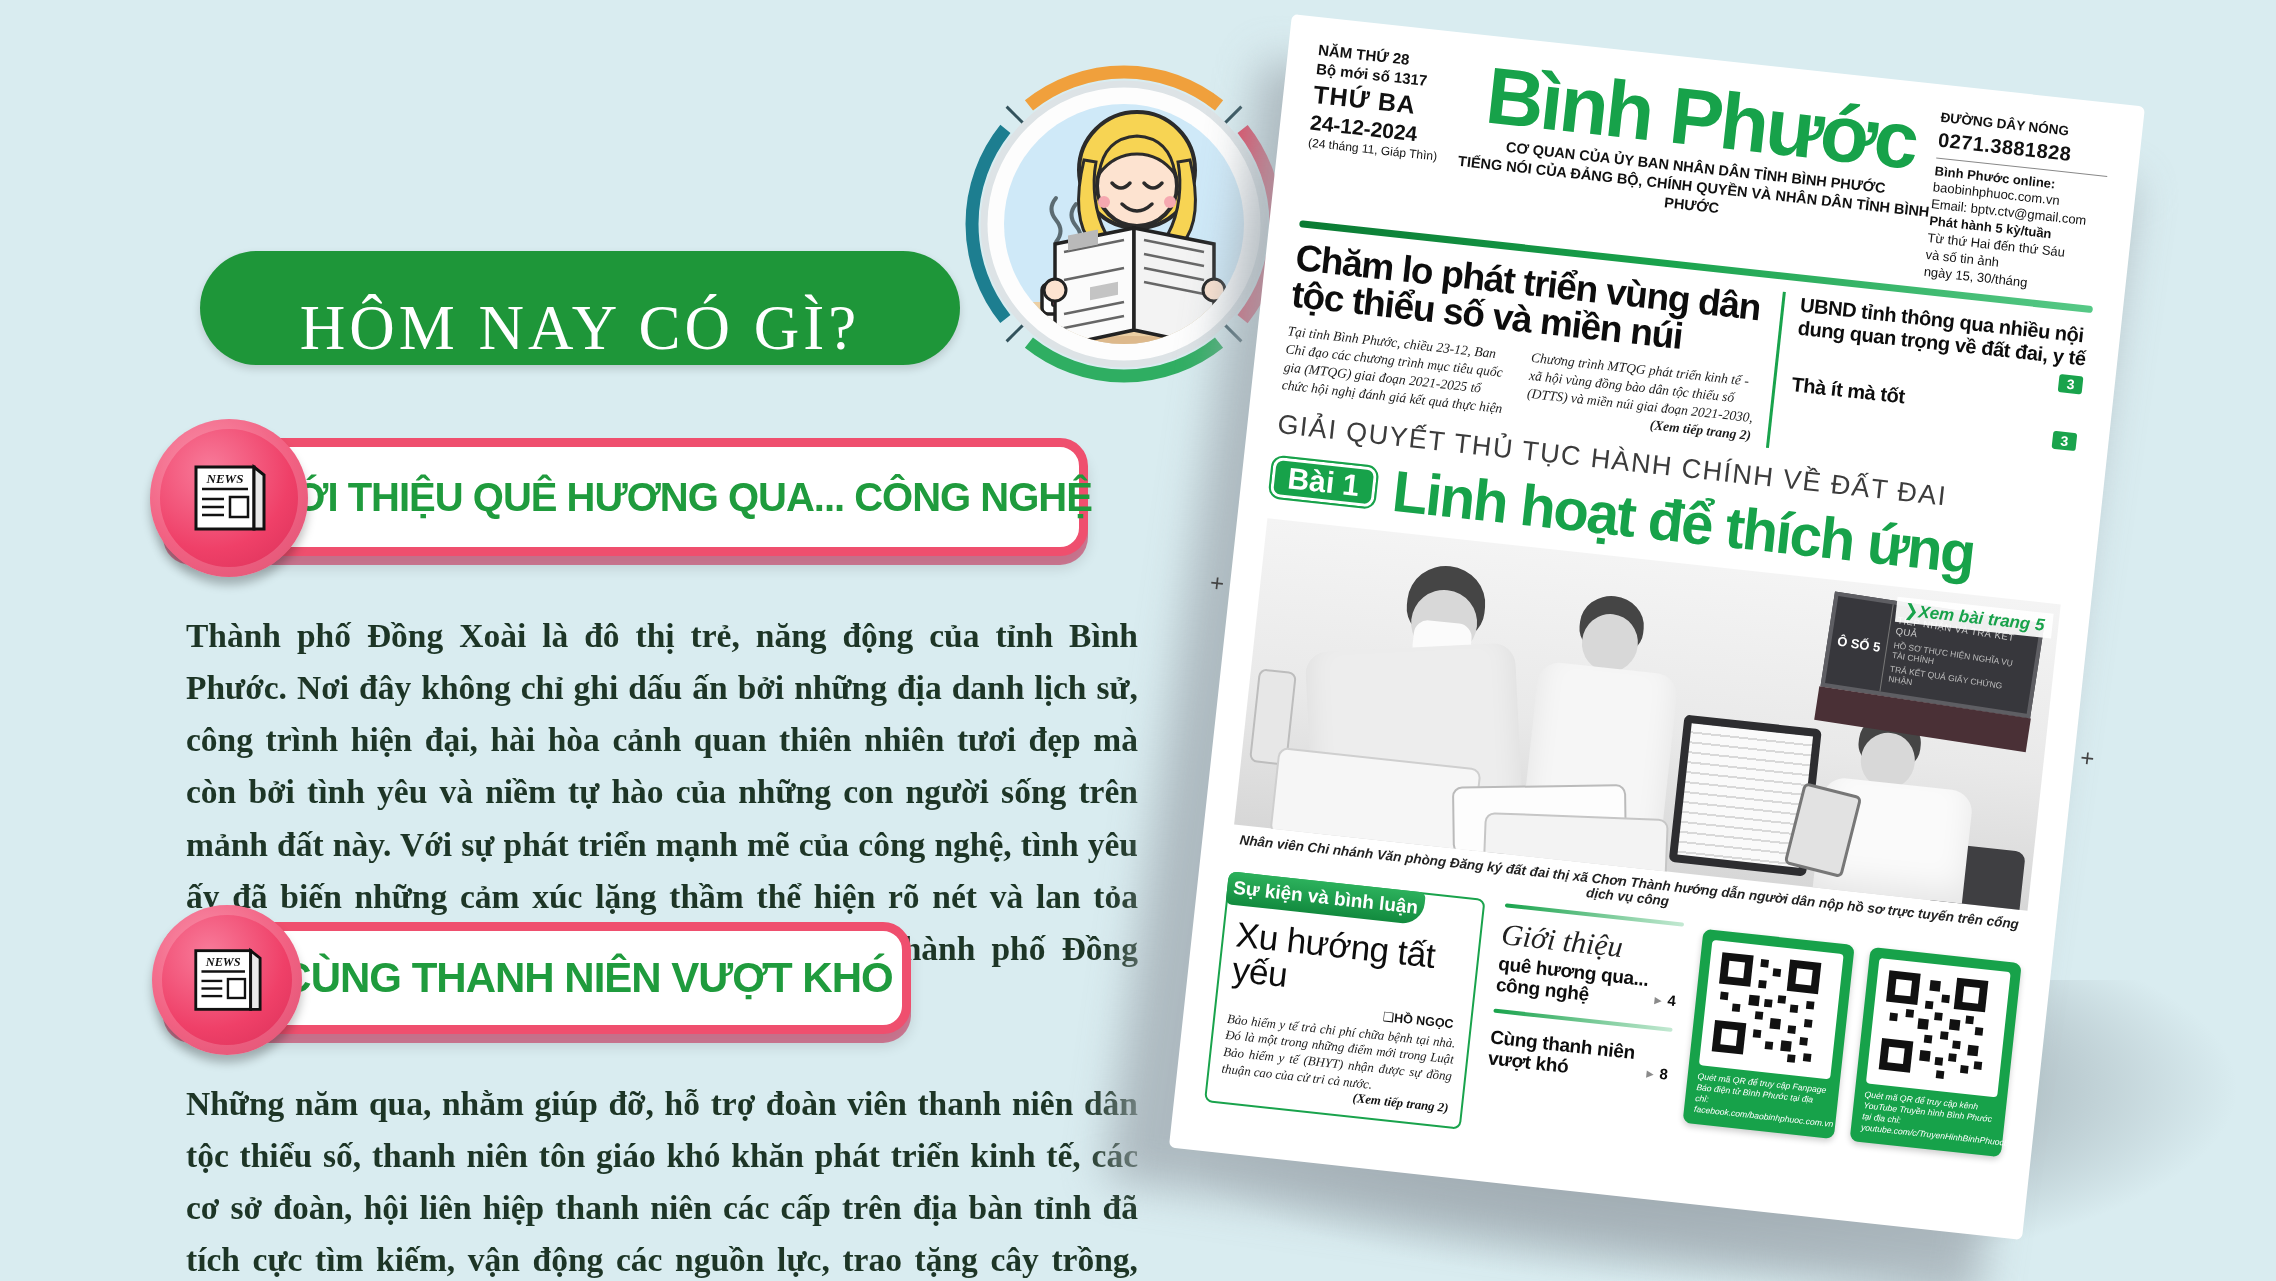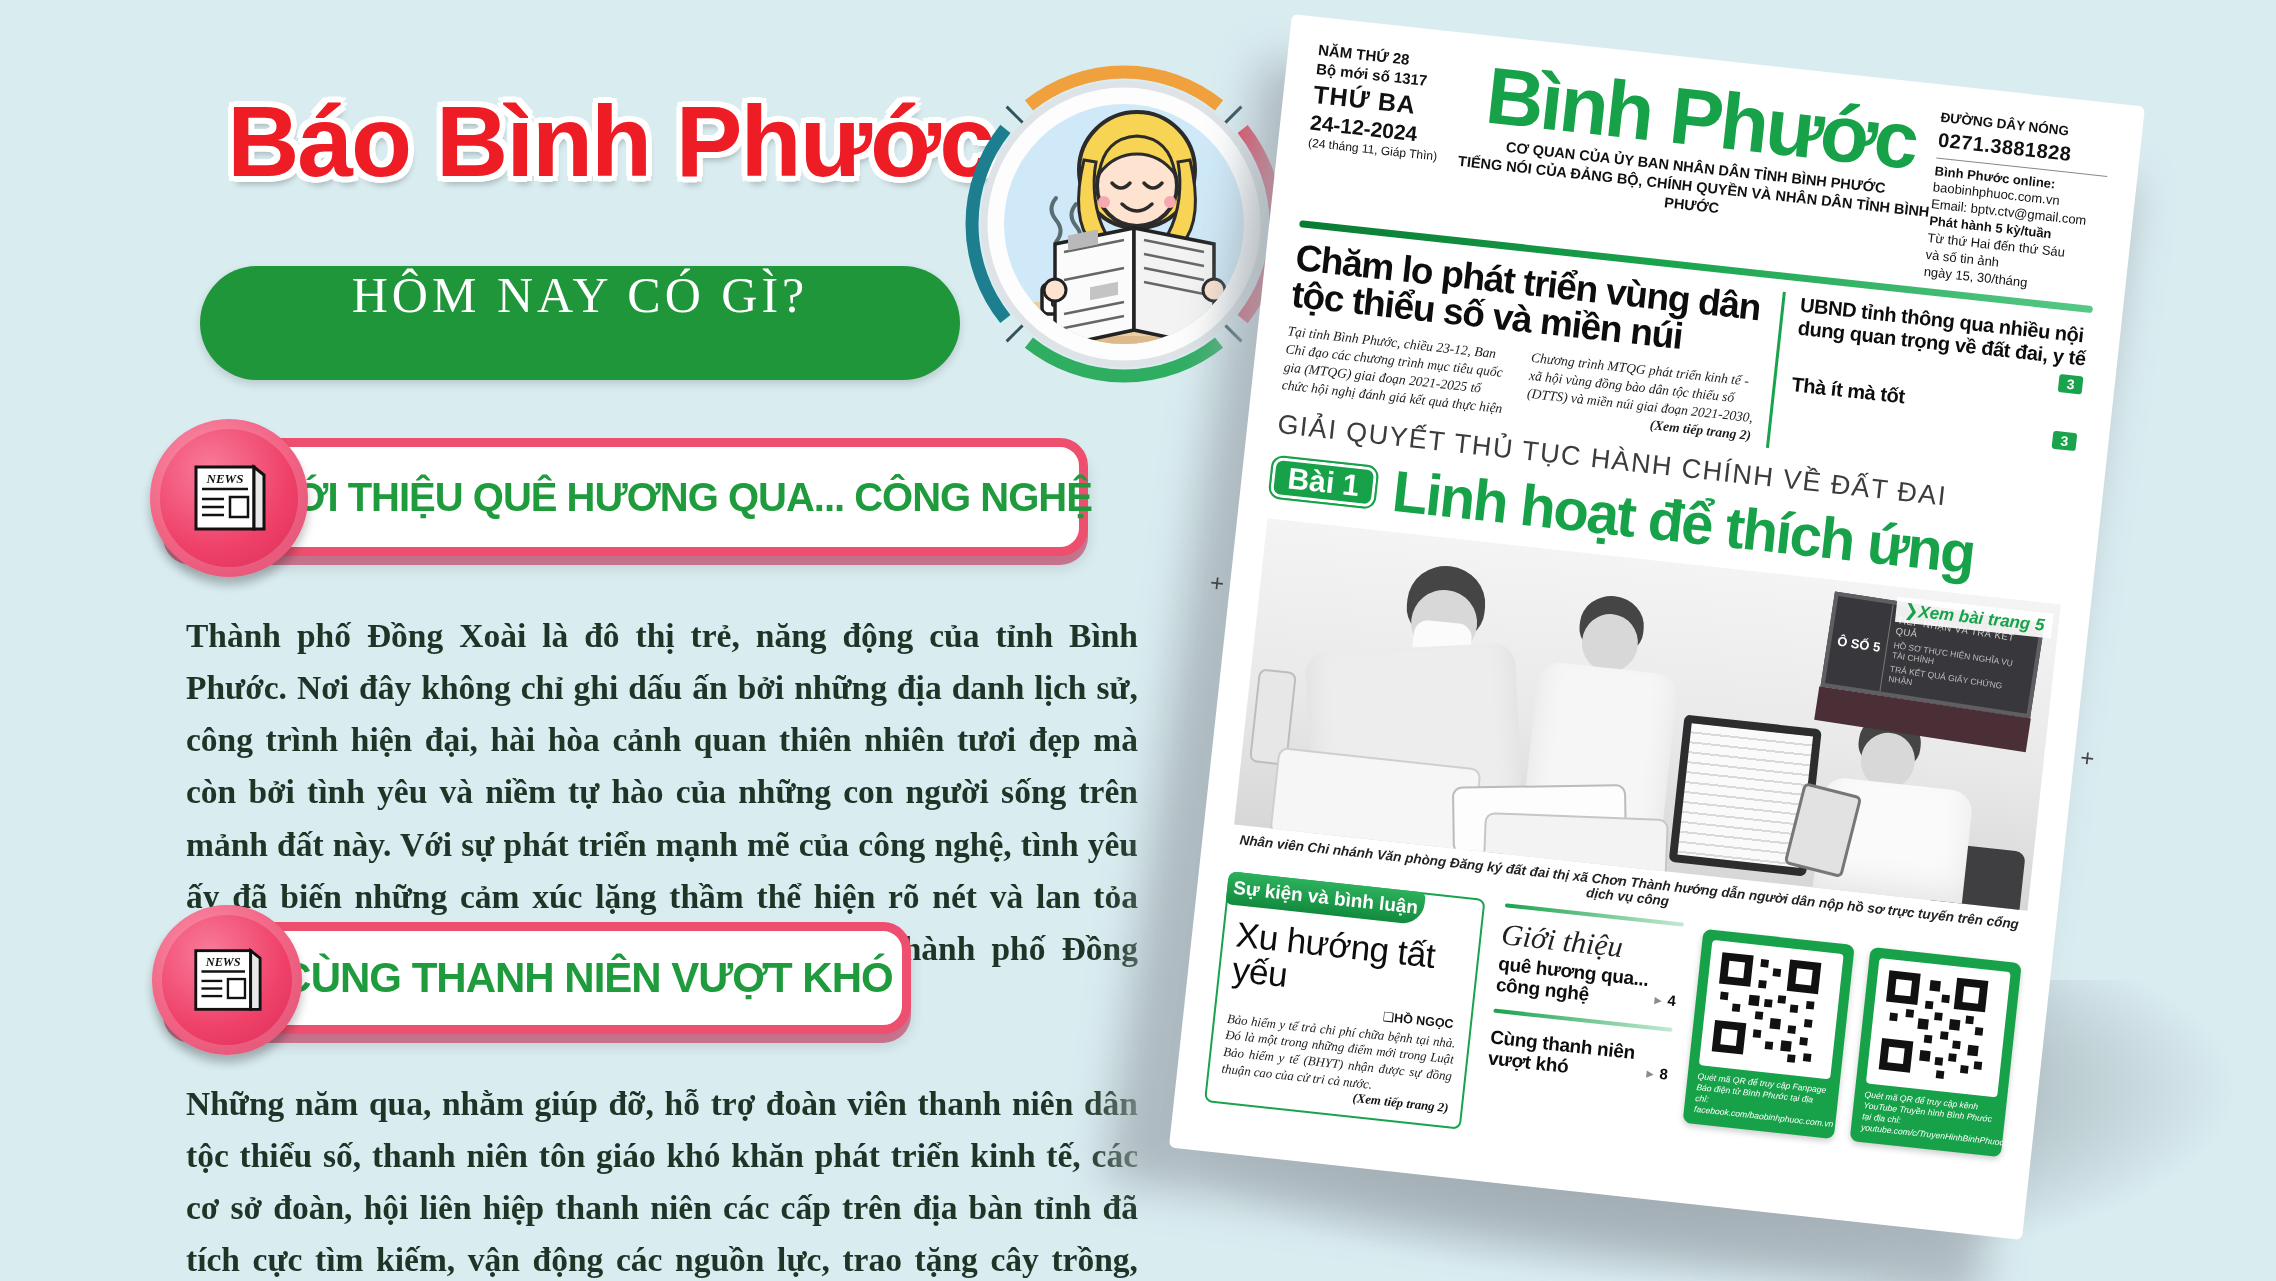--- a/index.html
+++ b/index.html
@@ -4,23 +4,23 @@
 <style>
   html,body{margin:0;padding:0;background:#b9ced6;}
   .canvas{position:relative;width:2276px;height:1281px;background:#d9ecf0;overflow:hidden;
           font-family:"Liberation Sans","DejaVu Sans",sans-serif;}
 
   
   .main-title{position:absolute;left:110px;top:84px;width:1000px;text-align:center;
     font-size:100px;font-weight:900;letter-spacing:-2px;color:#ee1c24;white-space:nowrap;
     text-shadow:-5px -5px 0 #fff,5px -5px 0 #fff,-5px 5px 0 #fff,5px 5px 0 #fff,
                 0 -6px 0 #fff,0 6px 0 #fff,-6px 0 0 #fff,6px 0 0 #fff,3px 8px 6px rgba(0,0,0,.25);}
-  .pill{position:absolute;left:200px;top:266px;width:760px;height:114px;background:#1e9639;
-    border-radius:60px;display:flex;align-items:flex-start;justify-content:center;
-    font-family:"Liberation Serif","DejaVu Serif",serif;font-size:50px;letter-spacing:4px;color:#fff;
+  .pill{position:absolute;left:200px;top:251px;width:760px;height:114px;background:#1e9639;
+    border-radius:60px;display:flex;align-items:flex-end;justify-content:center;
+    font-family:"Liberation Serif","DejaVu Serif",serif;font-size:63px;letter-spacing:4px;color:#fff;
     box-shadow:0 4px 8px rgba(0,0,0,.15);}
   .logo{position:absolute;left:952px;top:52px;width:344px;height:344px;}
 
   .sec-badge{position:absolute;background:#fff;border:9px solid #ef4f6e;border-radius:28px;
     box-shadow:0 9px 0 rgba(198,32,77,.55),0 12px 14px rgba(0,0,0,.12);
     display:flex;align-items:center;justify-content:center;}
   .sec-badge .label{font-weight:800;color:#1f9b3d;letter-spacing:-1px;white-space:nowrap;}
   .badge1{left:163px;top:438px;width:925px;height:118px;padding-left:95px;box-sizing:border-box;}
   .badge1 .label{font-size:40px;}
   .badge2{left:163px;top:922px;width:748px;height:112px;padding-left:100px;box-sizing:border-box;}
@@ -134,21 +134,20 @@
   .qrs{flex:1;display:flex;gap:16px;padding-top:6px;}
   .qr-card{background:#17a24a;border-radius:8px;padding:10px 10px 9px;width:132px;box-shadow:0 3px 6px rgba(0,0,0,.2);}
   .qr-box{background:#fff;border-radius:4px;padding:6px;}
   .qr-text{color:#fff;font-size:8.6px;font-style:italic;line-height:1.3;margin-top:6px;}
 </style>
 </head>
 <body>
 
 <div class="canvas">
 
-  <div class="main-title">Báo Bình Phước</div>
 
   <div class="pill">
     <span>HÔM NAY CÓ GÌ?</span>
   </div>
 
   <div class="logo">
     <svg width="344" height="344" viewBox="0 0 344 344">
       <circle cx="172" cy="172" r="152" fill="none" stroke="#f0a03c" stroke-width="13" pathLength="100" stroke-dasharray="21.5 78.5" transform="rotate(-128.7 172 172)"></circle>
       <circle cx="172" cy="172" r="152" fill="none" stroke="#e04a64" stroke-width="13" pathLength="100" stroke-dasharray="21.5 78.5" transform="rotate(-38.7 172 172)"></circle>
       <circle cx="172" cy="172" r="152" fill="none" stroke="#2fae62" stroke-width="13" pathLength="100" stroke-dasharray="21.5 78.5" transform="rotate(51.3 172 172)"></circle>

